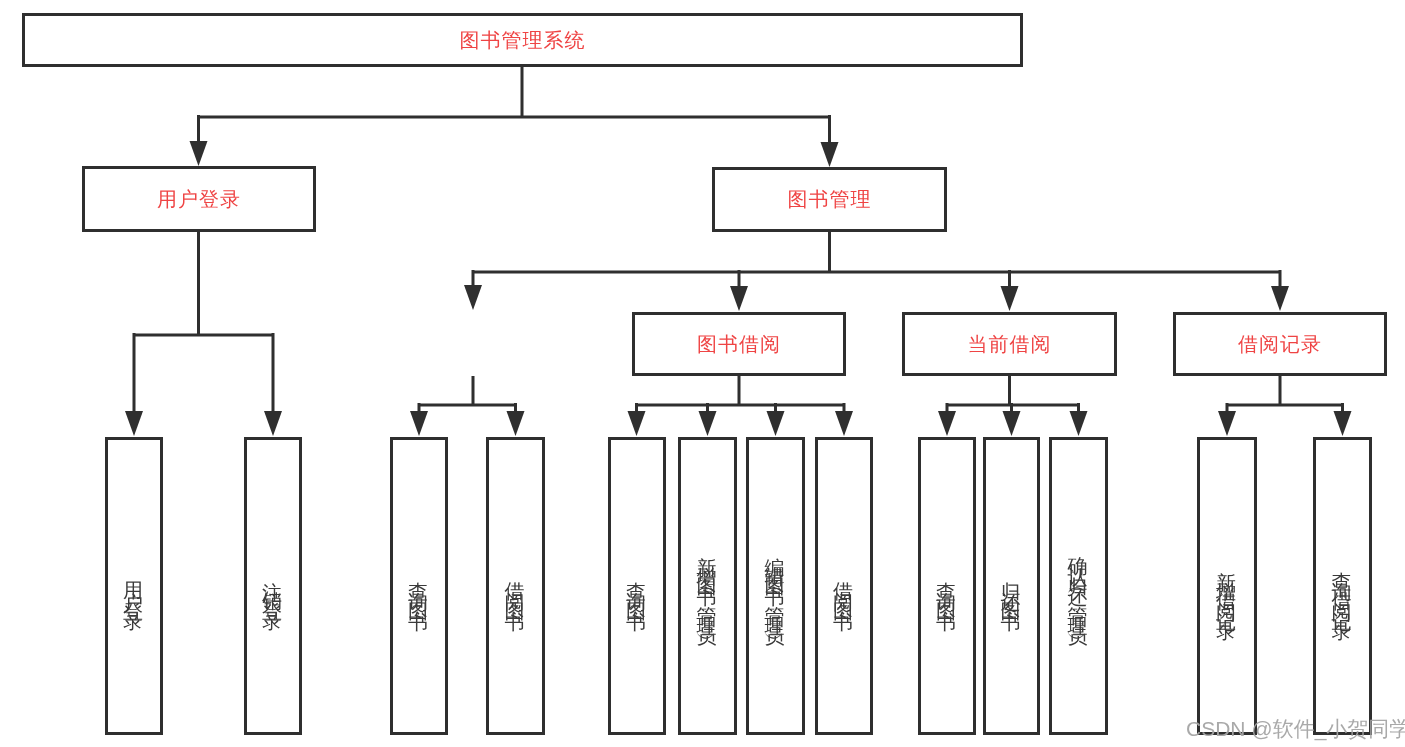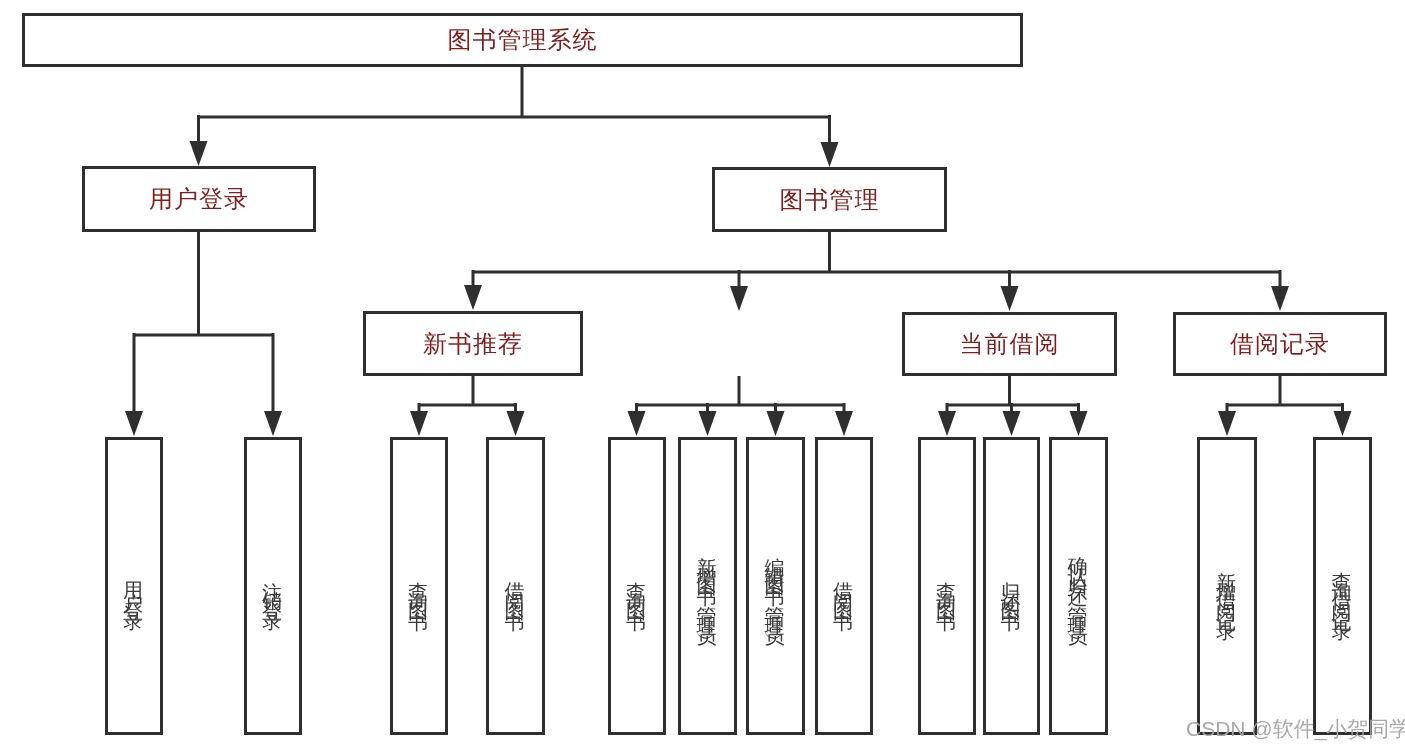--- a/index.html
+++ b/index.html
@@ -22,23 +22,23 @@
     z-index: 0;
   }
   .node {
     position: absolute;
     box-sizing: border-box;
     border: 3px solid #2f2f2f;
     background: #ffffff;
     display: flex;
     align-items: center;
     justify-content: center;
-    font-size: 24px;
+    font-size: 20px;
     letter-spacing: 1px;
-    color: #7f1d1d;
+    color: #ef4444;
     z-index: 1;
     white-space: nowrap;
   }
   .leaf {
     position: absolute;
     box-sizing: border-box;
     top: 437px;
     height: 298px;
     border: 3px solid #2f2f2f;
     background: #ffffff;
@@ -96,21 +96,21 @@
       <polygon points="1218,411 1236,411 1227,436"></polygon>
       <polygon points="1333.5,411 1351.5,411 1342.5,436"></polygon>
     </g>
   </svg>
 
   <div class="node" style="left:22px; top:13px; width:1001px; height:54px;">图书管理系统</div>
 
   <div class="node" style="left:82px; top:166px; width:234px; height:66px;">用户登录</div>
   <div class="node" style="left:712px; top:167px; width:235px; height:65px;text-align:right;">图书管理</div>
 
-  <div class="node" style="left:363px; top:311px; width:220px; height:65px;">新书推荐</div>
+  <div class="node" style="left:632px; top:312px; width:214px; height:64px;">图书借阅</div>
   <div class="node" style="left:1173px; top:312px; width:214px; height:64px;">借阅记录</div>
   <div class="node" style="left:902px; top:312px; width:215px; height:64px;">当前借阅</div>
 
   <div class="leaf" style="left:105px; width:58px;">用户登录</div>
   <div class="leaf" style="left:244px; width:58px;">注销登录</div>
 
   <div class="leaf" style="left:390px; width:58px;">查询图书</div>
   <div class="leaf" style="left:486px; width:59px;">借阅图书</div>
 
   <div class="leaf" style="left:608px; width:58px;">查询图书</div>

